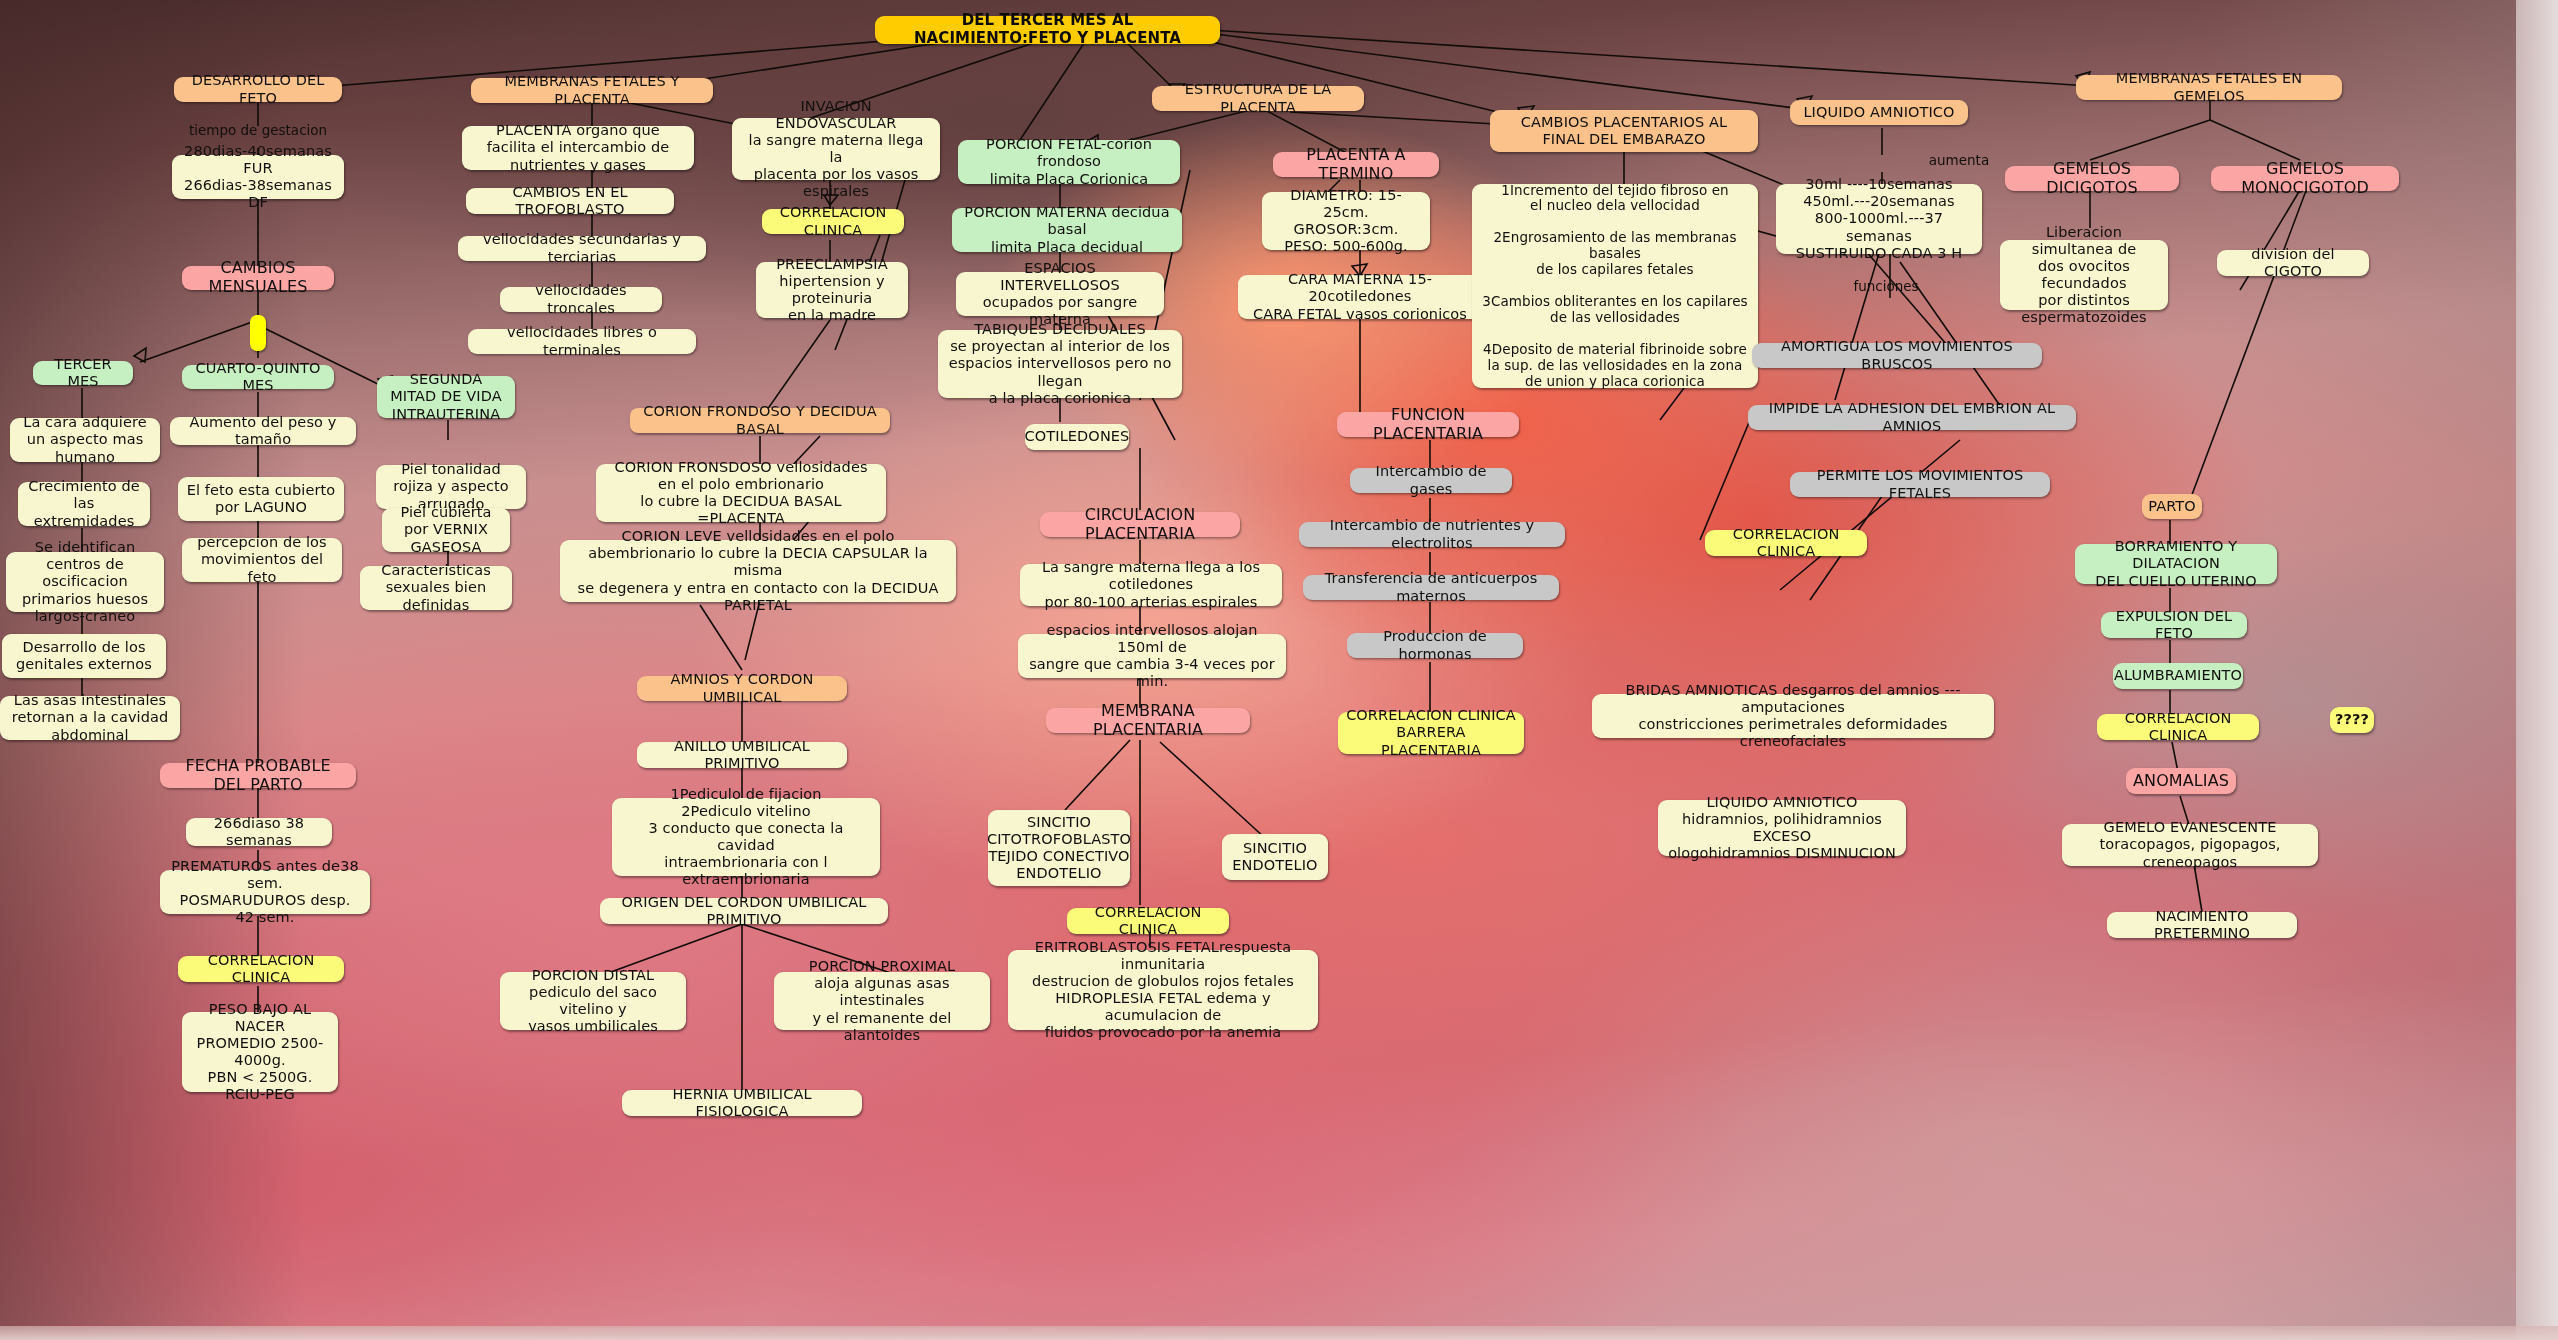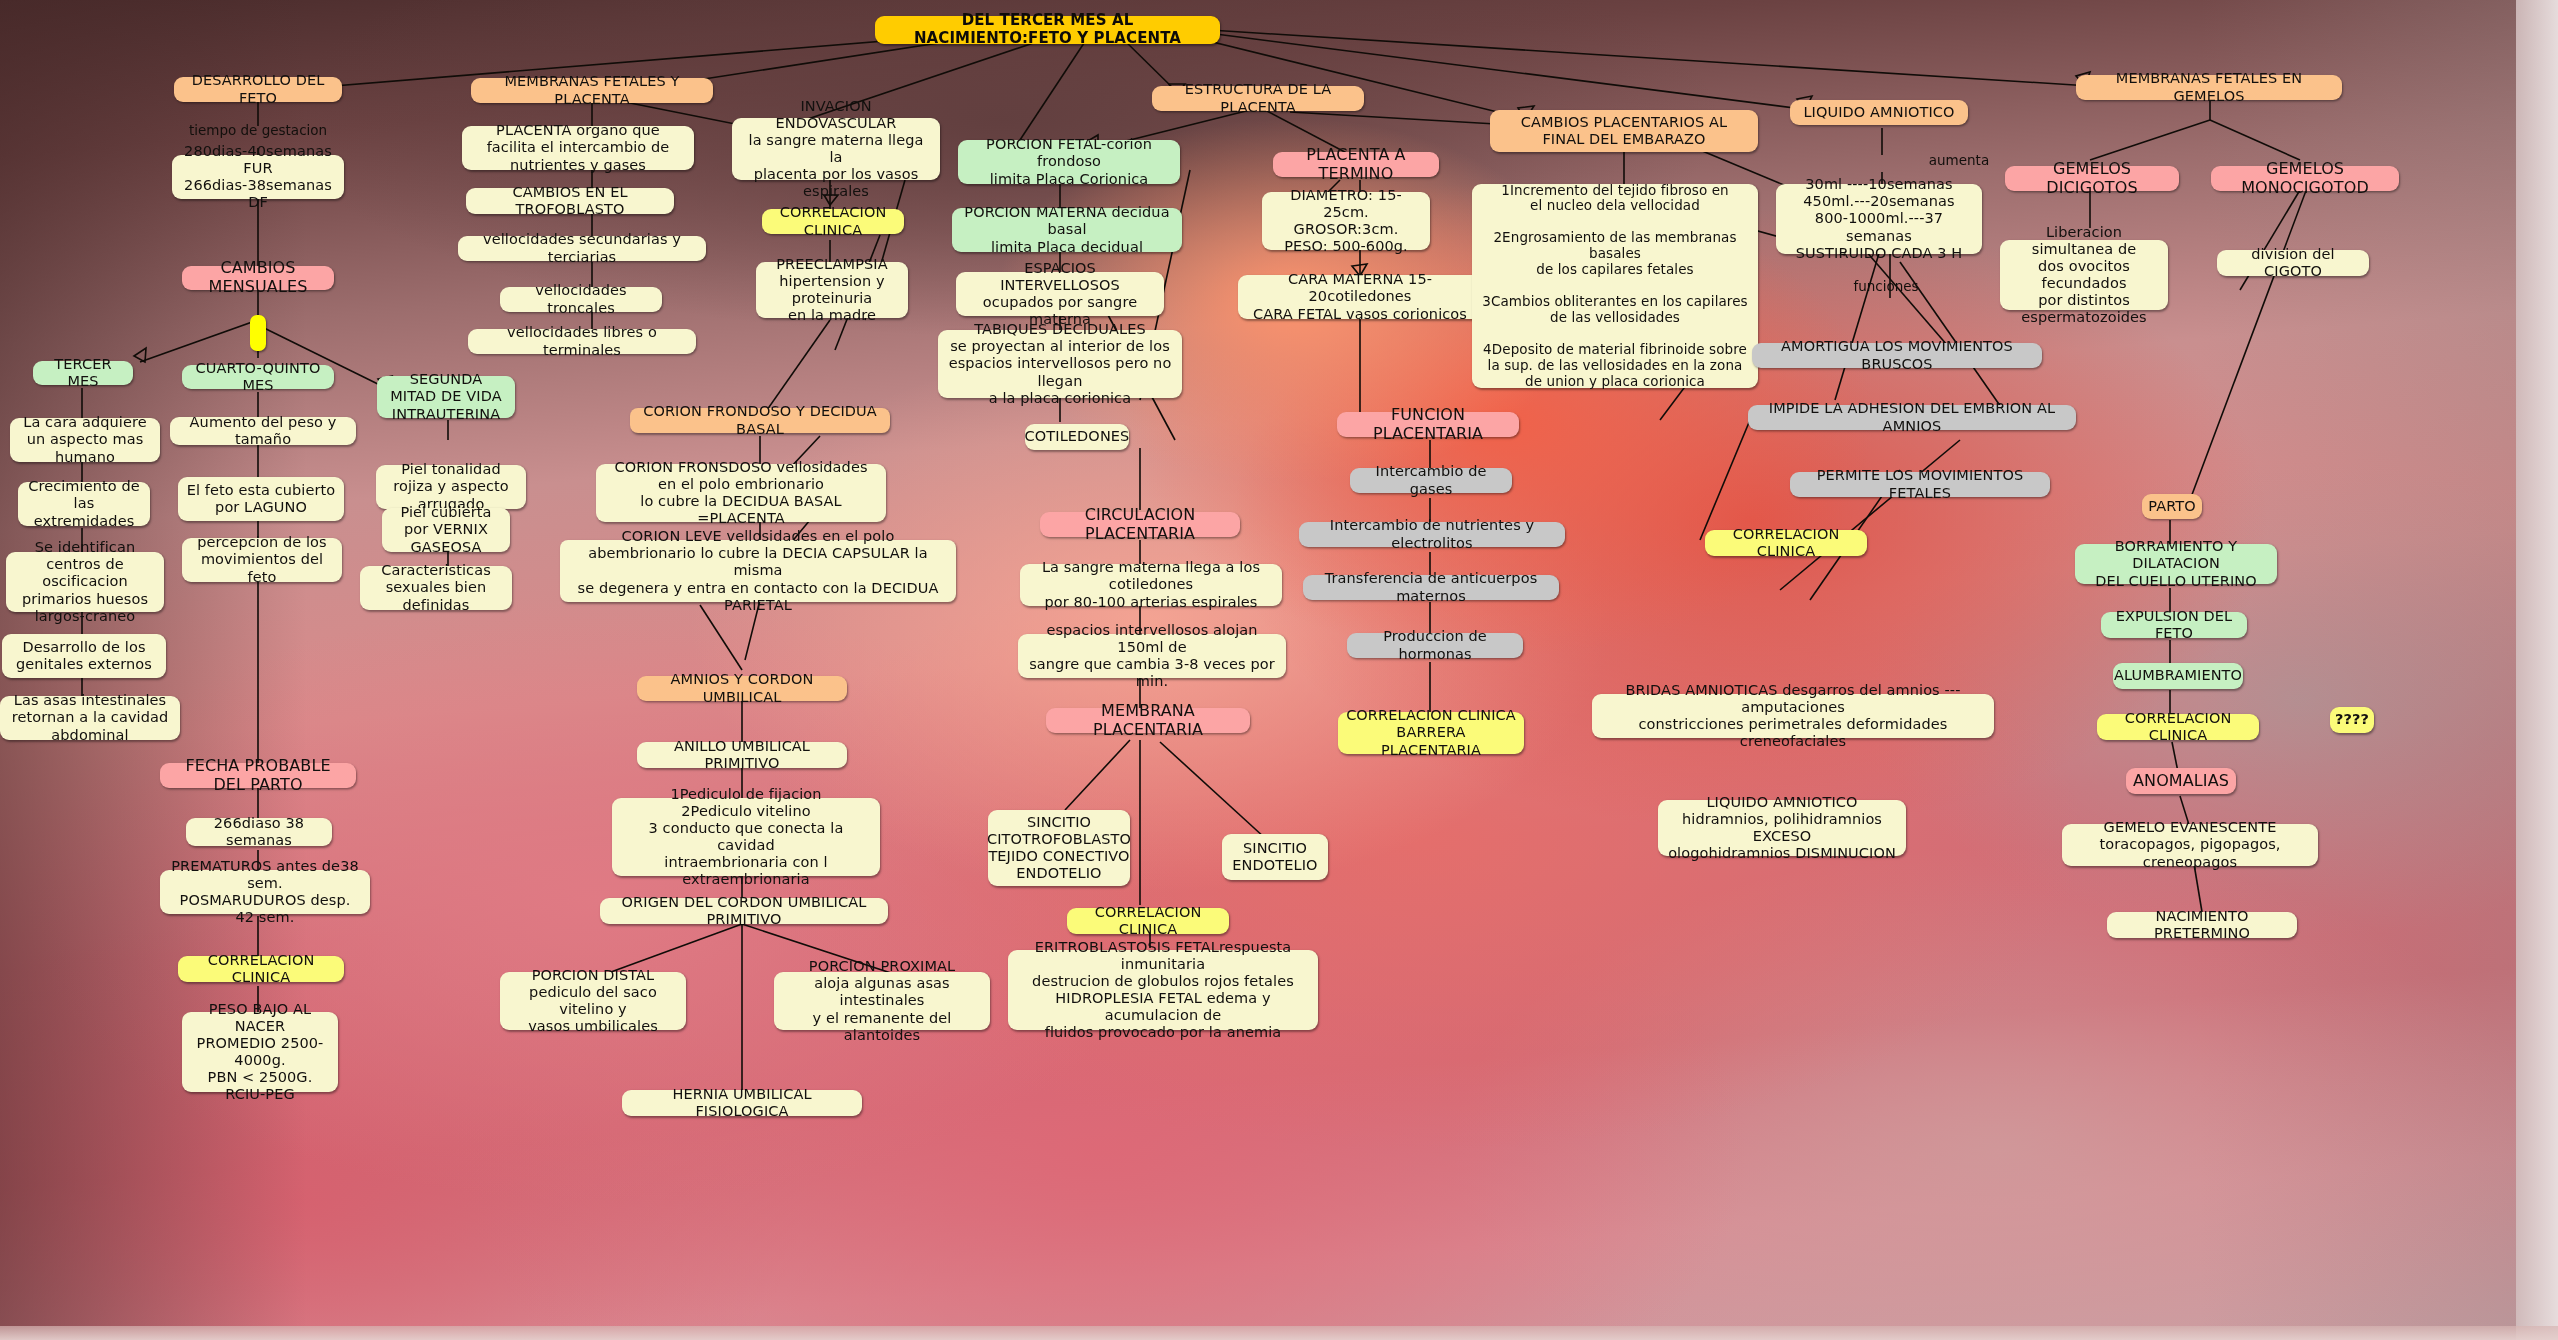--- a/index.html
+++ b/index.html
@@ -257,21 +257,21 @@
 placenta por los vasos espirales</div>
   <div class="node t-yellow" style="left:762px;top:209px;width:142px;height:25px;">CORRELACION CLINICA</div>
   <div class="node t-cream" style="left:756px;top:262px;width:152px;height:56px;white-space:pre-line;">PREECLAMPSIA
 hipertension y proteinuria
 en la madre</div>
 
   <div class="node t-orange" style="left:630px;top:408px;width:260px;height:25px;border-radius:8px;">CORION FRONDOSO Y DECIDUA BASAL</div>
   <div class="node t-cream" style="left:596px;top:464px;width:290px;height:58px;white-space:pre-line;">CORION FRONSDOSO vellosidades
 en el polo embrionario
 lo cubre la DECIDUA BASAL =PLACENTA</div>
-  <div class="node t-cream" style="left:560px;top:540px;width:396px;height:62px;white-space:pre-line;border-radius:8px;">CORION LEVE  vellosidades en el polo
+  <div class="node t-cream" style="left:560px;top:540px;width:396px;height:62px;white-space:pre-line;">CORION LEVE  vellosidades en el polo
 abembrionario lo cubre la DECIA CAPSULAR la misma
 se degenera y entra en contacto con la DECIDUA PARIETAL</div>
 
   <div class="node t-orange" style="left:637px;top:676px;width:210px;height:25px;">AMNIOS Y CORDON UMBILICAL</div>
   <div class="node t-cream" style="left:637px;top:742px;width:210px;height:26px;">ANILLO UMBILICAL PRIMITIVO</div>
   <div class="node t-cream" style="left:612px;top:798px;width:268px;height:78px;white-space:pre-line;">1Pediculo de fijacion
 2Pediculo vitelino
 3 conducto que conecta la cavidad
 intraembrionaria con l extraembrionaria</div>
   <div class="node t-cream" style="left:600px;top:898px;width:288px;height:26px;">ORIGEN DEL CORDON UMBILICAL PRIMITIVO</div>
@@ -293,21 +293,21 @@
   <div class="node t-cream" style="left:938px;top:330px;width:244px;height:68px;white-space:pre-line;">TABIQUES DECIDUALES
 se proyectan al interior de los
 espacios intervellosos pero no llegan
 a la placa corionica</div>
   <div class="node t-cream" style="left:1025px;top:424px;width:104px;height:26px;">COTILEDONES</div>
 
   <div class="node t-grey" style="left:1040px;top:512px;width:200px;height:25px;">CIRCULACION PLACENTARIA</div>
   <div class="node t-cream" style="left:1020px;top:564px;width:262px;height:42px;white-space:pre-line;">La sangre materna llega a los cotiledones
 por 80-100 arterias espirales</div>
   <div class="node t-cream" style="left:1018px;top:634px;width:268px;height:44px;white-space:pre-line;">espacios intervellosos alojan 150ml de
-sangre que cambia 3-8 veces por min.</div>
+sangre que cambia 3-4 veces por min.</div>
   <div class="node t-grey" style="left:1046px;top:708px;width:204px;height:25px;">MEMBRANA PLACENTARIA</div>
   <div class="node t-cream" style="left:988px;top:810px;width:142px;height:76px;white-space:pre-line;">SINCITIO
 CITOTROFOBLASTO
 TEJIDO CONECTIVO
 ENDOTELIO</div>
   <div class="node t-cream" style="left:1222px;top:834px;width:106px;height:46px;white-space:pre-line;">SINCITIO
 ENDOTELIO</div>
   <div class="node t-yellow" style="left:1067px;top:908px;width:162px;height:26px;">CORRELACION CLINICA</div>
   <div class="node t-cream" style="left:1008px;top:950px;width:310px;height:80px;white-space:pre-line;">ERITROBLASTOSIS FETALrespuesta inmunitaria
 destrucion de globulos rojos fetales

